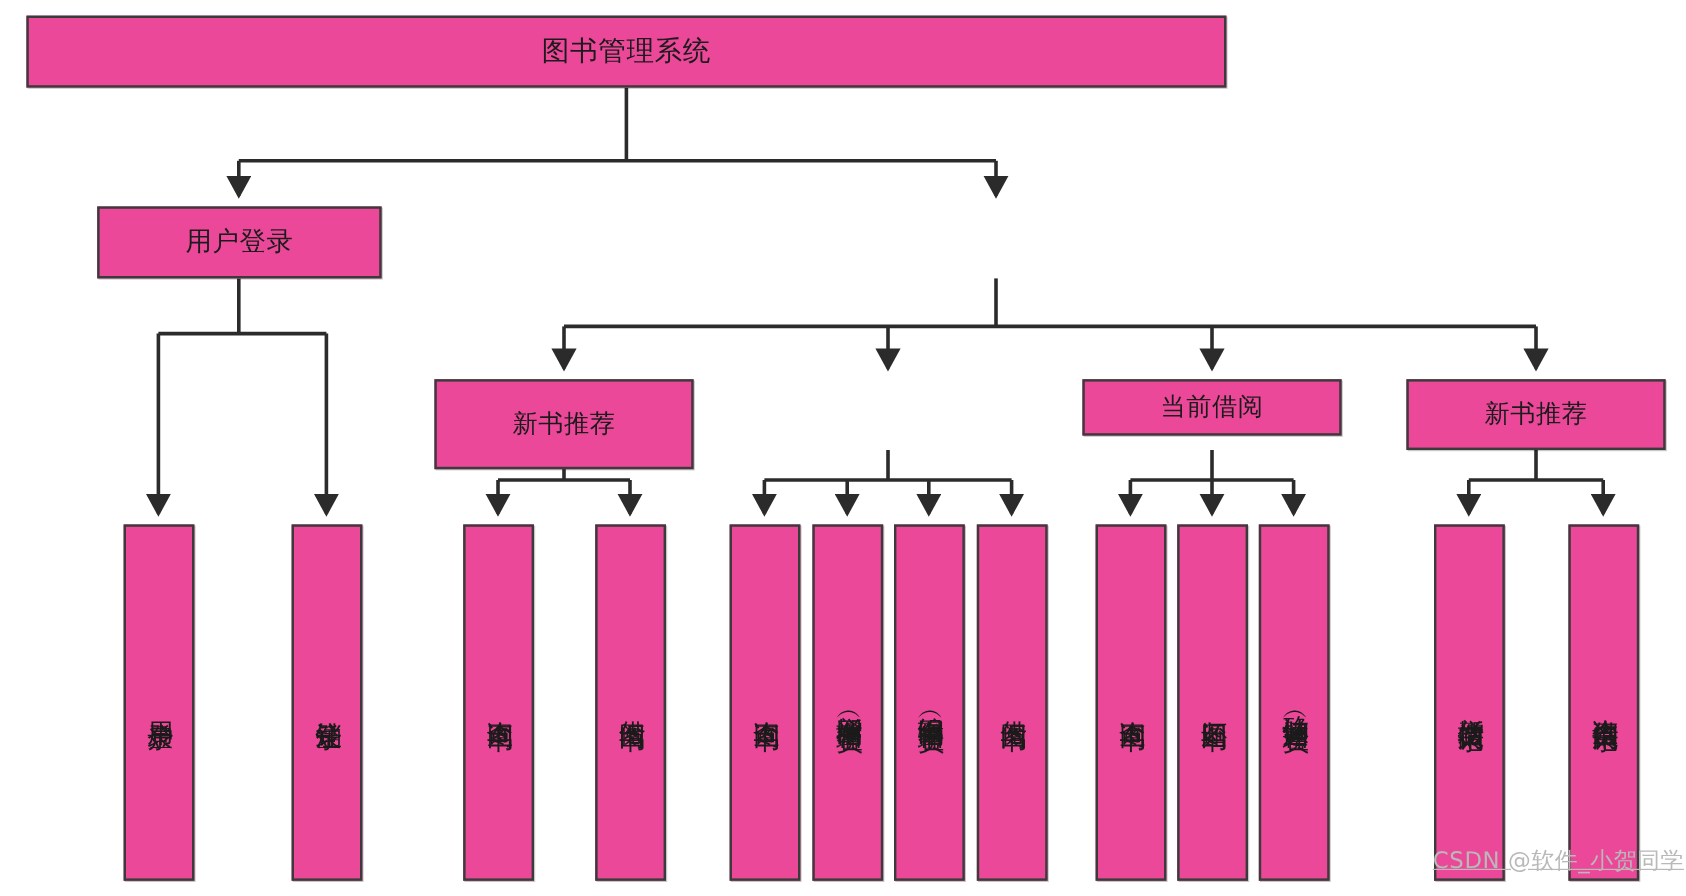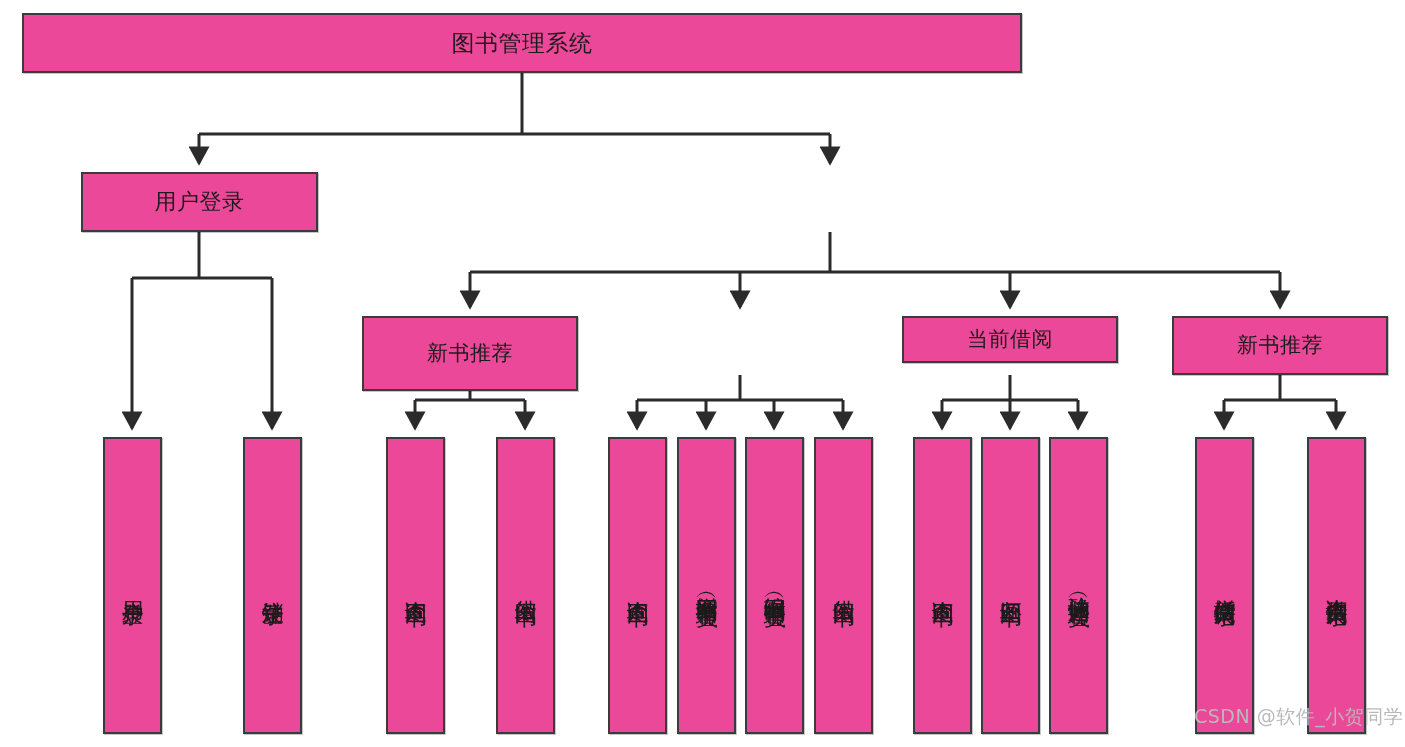--- a/index.html
+++ b/index.html
@@ -176,15 +176,15 @@
     <span class="label">确认归还（管理员）</span>
   </div>
 
   <div class="node leaf" style="left:1195px; top:437px; width:59px; height:297px;">
     <span class="label">新增借阅记录</span>
   </div>
   <div class="node leaf" style="left:1307px; top:437px; width:59px; height:297px;">
     <span class="label">查询借阅记录</span>
   </div>
 
-  <div class="watermark" style="left:1194px; top:704px;">CSDN @软件_小贺同学</div>
+  <div class="watermark" style="left:1194px; top:704px;text-decoration:underline;">CSDN @软件_小贺同学</div>
 
 </div>
 
 </body></html>

